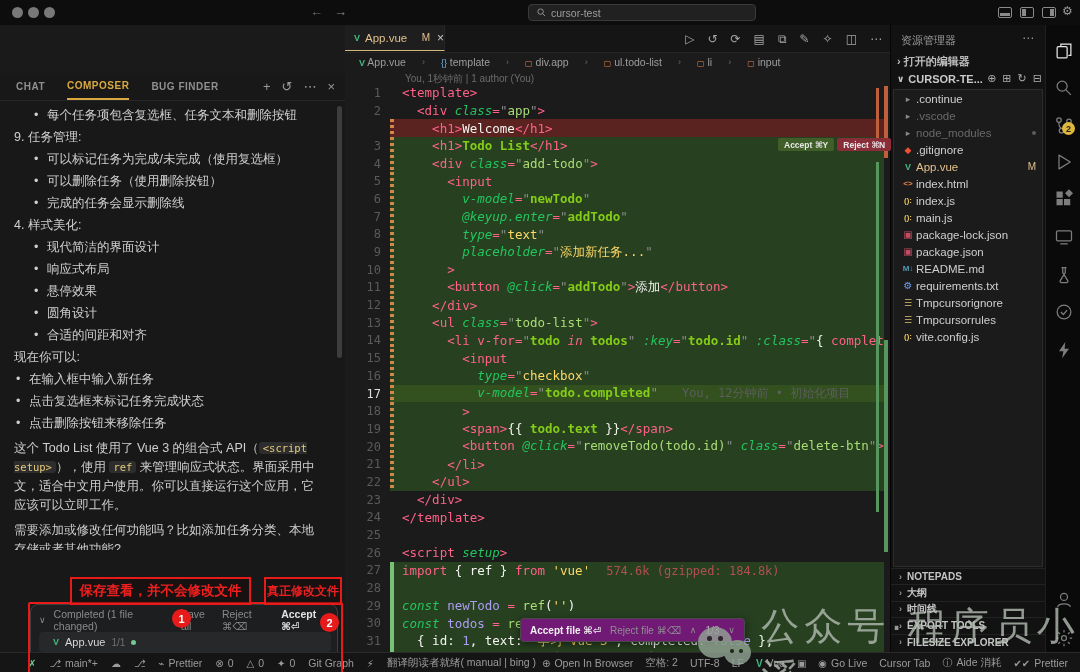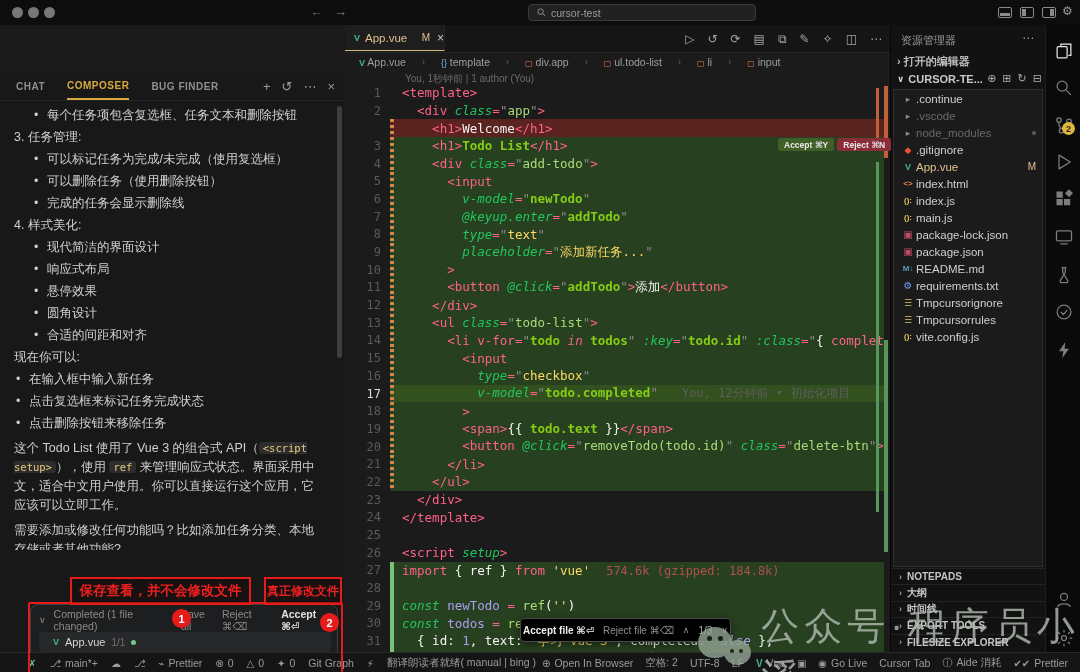--- a/index.html
+++ b/index.html
@@ -79,22 +79,22 @@
   .tk-g{color:#a9dc76;} .tk-w{color:#f5f4f2;} .tk-q{color:#8b8b8b;}
   .tk-k{color:#ff6188;} .tk-ki{color:#ff6188;font-style:italic;}
   .tk-b{color:#84cc16;font-weight:bold;} .tk-v{color:#ab9df2;} .tk-n{color:#ab9df2;} .tk-ni{color:#ab9df2;font-style:italic;}
   .import-cost{color:#b05050;margin-left:16px;font-size:12px;}
   .inline-blame{color:#5d5d5d;margin-left:24px;font-size:12px;}
   #diff-actions{left:778px;top:138px;display:flex;gap:3px;z-index:10;}
   #diff-actions .btn{font-size:8.5px;font-weight:bold;color:#e8e8e8;padding:1.5px 6px;border-radius:2px;}
   #btn-accept-hunk{background:#3f5e28;}
   #btn-reject-hunk{background:#8b2d39;}
   .rulerbar{position:absolute;z-index:5;}
-  #accept-file-bar{left:520px;top:618px;height:22px;background:#000000;border:1px solid #4a4a4a;border-radius:4px;
-                   display:flex;align-items:center;gap:9px;padding:0 2px;z-index:40;box-shadow:0 2px 8px rgba(0,0,0,.5);}
+  #accept-file-bar{left:520px;top:618px;height:22px;background:#701a75;border:1px solid #4a4a4a;border-radius:4px;
+                   display:flex;align-items:center;gap:9px;padding:0 9px;z-index:40;box-shadow:0 2px 8px rgba(0,0,0,.5);}
   #accept-file-bar .a{color:#f0f0f0;font-weight:bold;font-size:10px;}
   #accept-file-bar .r{color:#8f8f8f;font-size:10px;}
   #accept-file-bar .nav{color:#8f8f8f;font-size:9px;}
   #accept-file-bar .cnt{color:#b5b5b5;font-size:10px;}
   
   #explorer{left:890px;top:25px;width:155px;height:627px;background:#121212;border-left:1px solid #050505;}
   #exp-title{position:absolute;left:10px;top:8px;font-size:11px;color:#9a9a9a;}
   #exp-more{position:absolute;right:12px;top:6px;color:#9a9a9a;font-size:12px;}
   #exp-open{position:absolute;left:6px;top:29px;font-size:11px;font-weight:bold;color:#bdbdbd;}
   #exp-root{position:absolute;left:6px;top:47px;right:4px;display:flex;align-items:center;font-size:11px;font-weight:bold;color:#c9c9c9;}
@@ -172,21 +172,21 @@
       <span>+</span>
       <span>↺</span>
       <span>⋯</span>
       <span>×</span>
     </div>
     <div id="chat-content" class="abs">
         <div class="c-b2">
           <span class="bu">•</span>
           <span>每个任务项包含复选框、任务文本和删除按钮</span>
         </div>
-        <div class="c-heading">3. 任务管理:</div>
+        <div class="c-heading">9. 任务管理:</div>
         <div class="c-b2">
           <span class="bu">•</span>
           <span>可以标记任务为完成/未完成（使用复选框）</span>
         </div>
         <div class="c-b2">
           <span class="bu">•</span>
           <span>可以删除任务（使用删除按钮）</span>
         </div>
         <div class="c-b2">
           <span class="bu">•</span>

